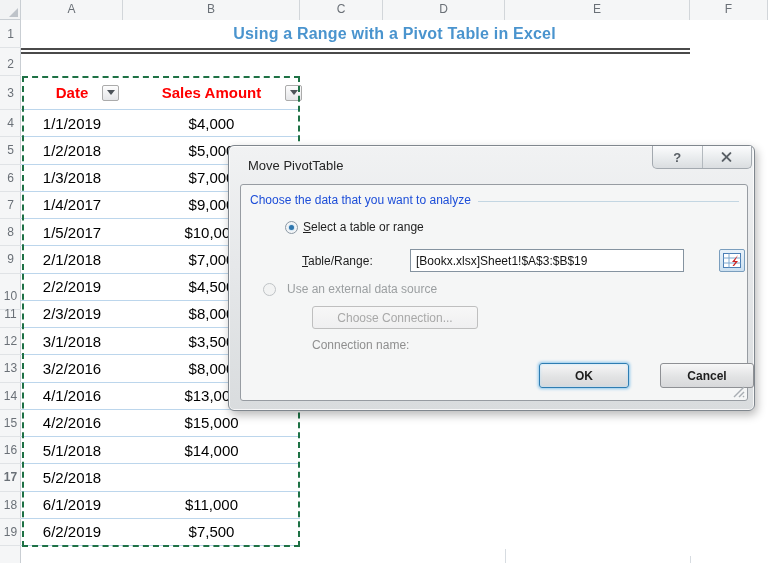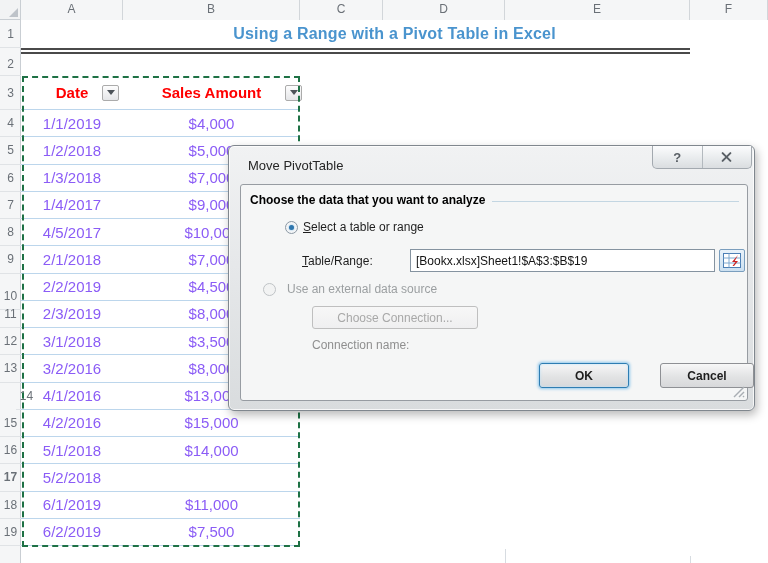--- a/index.html
+++ b/index.html
@@ -34,21 +34,21 @@
   .hcell { position:relative; display:flex; align-items:center; justify-content:center;
            font-size:15px; font-weight:bold; color:#FF0000; }
   .hcell-a { width:102px; } .hcell-b { width:177px; }
   .filter-btn { position:absolute; top:50%; margin-top:-8px; width:17px; height:16px;
                 border:1px solid #ABABAB; border-radius:2px;
                 background:linear-gradient(#FDFDFD,#E5E6E8);
                 display:flex; align-items:center; justify-content:center; }
   .filter-btn.fa { right:4px; } .filter-btn.fb { right:-2px; }
   .filter-tri { width:0; height:0; border-left:4px solid transparent;
                 border-right:4px solid transparent; border-top:5px solid #4D5359; }
-  .dcell { font-size:15px; color:#8b5cf6; display:flex; align-items:center;
+  .dcell { font-size:15px; color:#000000; display:flex; align-items:center;
            justify-content:center; }
   .dcell-a { width:102px; } .dcell-b { width:177px; }
 
   .ants { position:absolute; left:22px; top:76px; width:278px; height:471px;
           border:2px dashed #1E7145; pointer-events:none; }
   .gtick { position:absolute; width:1px; background:#D7DCE1; }
 
   
   .dlg { position:absolute; left:228px; top:145px; width:527px; height:266px;
          border:1px solid #80878E; border-radius:6px;
@@ -66,33 +66,33 @@
   .help-glyph { font-size:13px; font-weight:bold; color:#5A6066; }
   .x-icon { position:relative; width:11px; height:11px; }
   .x-icon span { position:absolute; left:-1px; top:4.5px; width:13px; height:2px;
                  background:#5A6066; border-radius:1px; }
   .x-icon span:first-child { transform:rotate(45deg); }
   .x-icon span:last-child  { transform:rotate(-45deg); }
 
   .client { position:absolute; left:11px; top:38px; width:508px; height:217px;
             background:#F5F6F6; border:1px solid #979CA2; border-radius:3px; }
   .sect { position:absolute; left:9px; top:8px; right:8px; display:flex; align-items:center; }
-  .sect-label { color:#000000; white-space:nowrap;font-weight:bold; }
+  .sect-label { color:#1d4ed8; white-space:nowrap; }
   .sect-rule { flex:1; height:1px; background:#C3D6E2; margin-left:7px; margin-top:2px; }
 
   .radio { position:absolute; width:13px; height:13px; border-radius:50%;
            border:1px solid #8C99A5; background:radial-gradient(#FFFFFF,#EDEff1); }
   .radio .dot { position:absolute; left:3px; top:3px; width:5px; height:5px;
                 border-radius:50%; background:#2F76AD; box-shadow:0 0 2px #66A8D8; }
   .radio.disabled { border-color:#BFC3C6; background:#F2F3F3; }
   .lbl { position:absolute; white-space:nowrap; }
   .lbl u { text-decoration:underline; }
   .gray { color:#9B9FA1; }
 
-  .tr-field { position:absolute; left:169px; top:64px; width:305px; height:23px;
+  .tr-field { position:absolute; left:169px; top:64px; width:274px; height:23px;
               border:1px solid #8593A0; background:#fff; font-size:12px; color:#141414;
               padding:0 5px; font-family:"Liberation Sans", sans-serif; }
   .picker { position:absolute; left:478px; top:64px; width:26px; height:23px;
             border:1px solid #7A9EBE; border-radius:2px;
             background:linear-gradient(#E9F2FA,#CCE0F0);
             display:flex; align-items:center; justify-content:center; }
 
   .btn { position:absolute; height:25px; border-radius:3px; font-size:12px;
          display:flex; align-items:center; justify-content:center;
          background:linear-gradient(#F7F7F7,#E2E3E4 55%,#D7D8DA); color:#1E1E1E; }
@@ -128,21 +128,21 @@
       <div class="row-h" style="top: 90px; height: 27.25px; line-height: 27.25px;">4</div>
       <div class="row-h" style="top: 117.25px; height: 27.25px; line-height: 27.25px;">5</div>
       <div class="row-h" style="top: 144.5px; height: 27.25px; line-height: 27.25px;">6</div>
       <div class="row-h" style="top: 171.75px; height: 27.25px; line-height: 27.25px;">7</div>
       <div class="row-h" style="top: 199px; height: 27.25px; line-height: 27.25px;">8</div>
       <div class="row-h" style="top: 226.25px; height: 27.25px; line-height: 27.25px;">9</div>
       <div class="row-h" style="top: 263px; height: 27.25px; line-height: 27.25px;">10</div>
       <div class="row-h" style="top: 280.75px; height: 27.25px; line-height: 27.25px;">11</div>
       <div class="row-h" style="top: 308px; height: 27.25px; line-height: 27.25px;">12</div>
       <div class="row-h" style="top: 335.25px; height: 27.25px; line-height: 27.25px;">13</div>
-      <div class="row-h" style="top: 362.5px; height: 27.25px; line-height: 27.25px; margin-left: 16px;">14</div>
+      <div class="row-h" style="top: 362.5px; height: 27.25px; line-height: 27.25px;">14</div>
       <div class="row-h" style="top: 389.75px; height: 27.25px; line-height: 27.25px;">15</div>
       <div class="row-h" style="top: 417px; height: 27.25px; line-height: 27.25px;">16</div>
       <div class="row-h" style="top: 444.25px; height: 27.25px; line-height: 27.25px; font-weight: bold;">17</div>
       <div class="row-h" style="top: 471.5px; height: 27.25px; line-height: 27.25px;">18</div>
       <div class="row-h" style="top: 498.75px; height: 27.25px; line-height: 27.25px;">19</div>
     </div>
 
   <div class="title-cell">Using a Range with a Pivot Table in Excel</div>
   <div class="dbl-line"></div>
 
@@ -172,21 +172,21 @@
       </div>
       <div class="trow" style="top: 164.5px; height: 27.25px;">
         <div class="dcell dcell-a">1/3/2018</div>
         <div class="dcell dcell-b">$7,000</div>
       </div>
       <div class="trow" style="top: 191.75px; height: 27.25px;">
         <div class="dcell dcell-a">1/4/2017</div>
         <div class="dcell dcell-b">$9,000</div>
       </div>
       <div class="trow" style="top: 219px; height: 27.25px;">
-        <div class="dcell dcell-a">4/5/2017</div>
+        <div class="dcell dcell-a">1/5/2017</div>
         <div class="dcell dcell-b">$10,000</div>
       </div>
       <div class="trow" style="top: 246.25px; height: 27.25px;">
         <div class="dcell dcell-a">2/1/2018</div>
         <div class="dcell dcell-b">$7,000</div>
       </div>
       <div class="trow" style="top: 273.5px; height: 27.25px;">
         <div class="dcell dcell-a">2/2/2019</div>
         <div class="dcell dcell-b">$4,500</div>
       </div>

